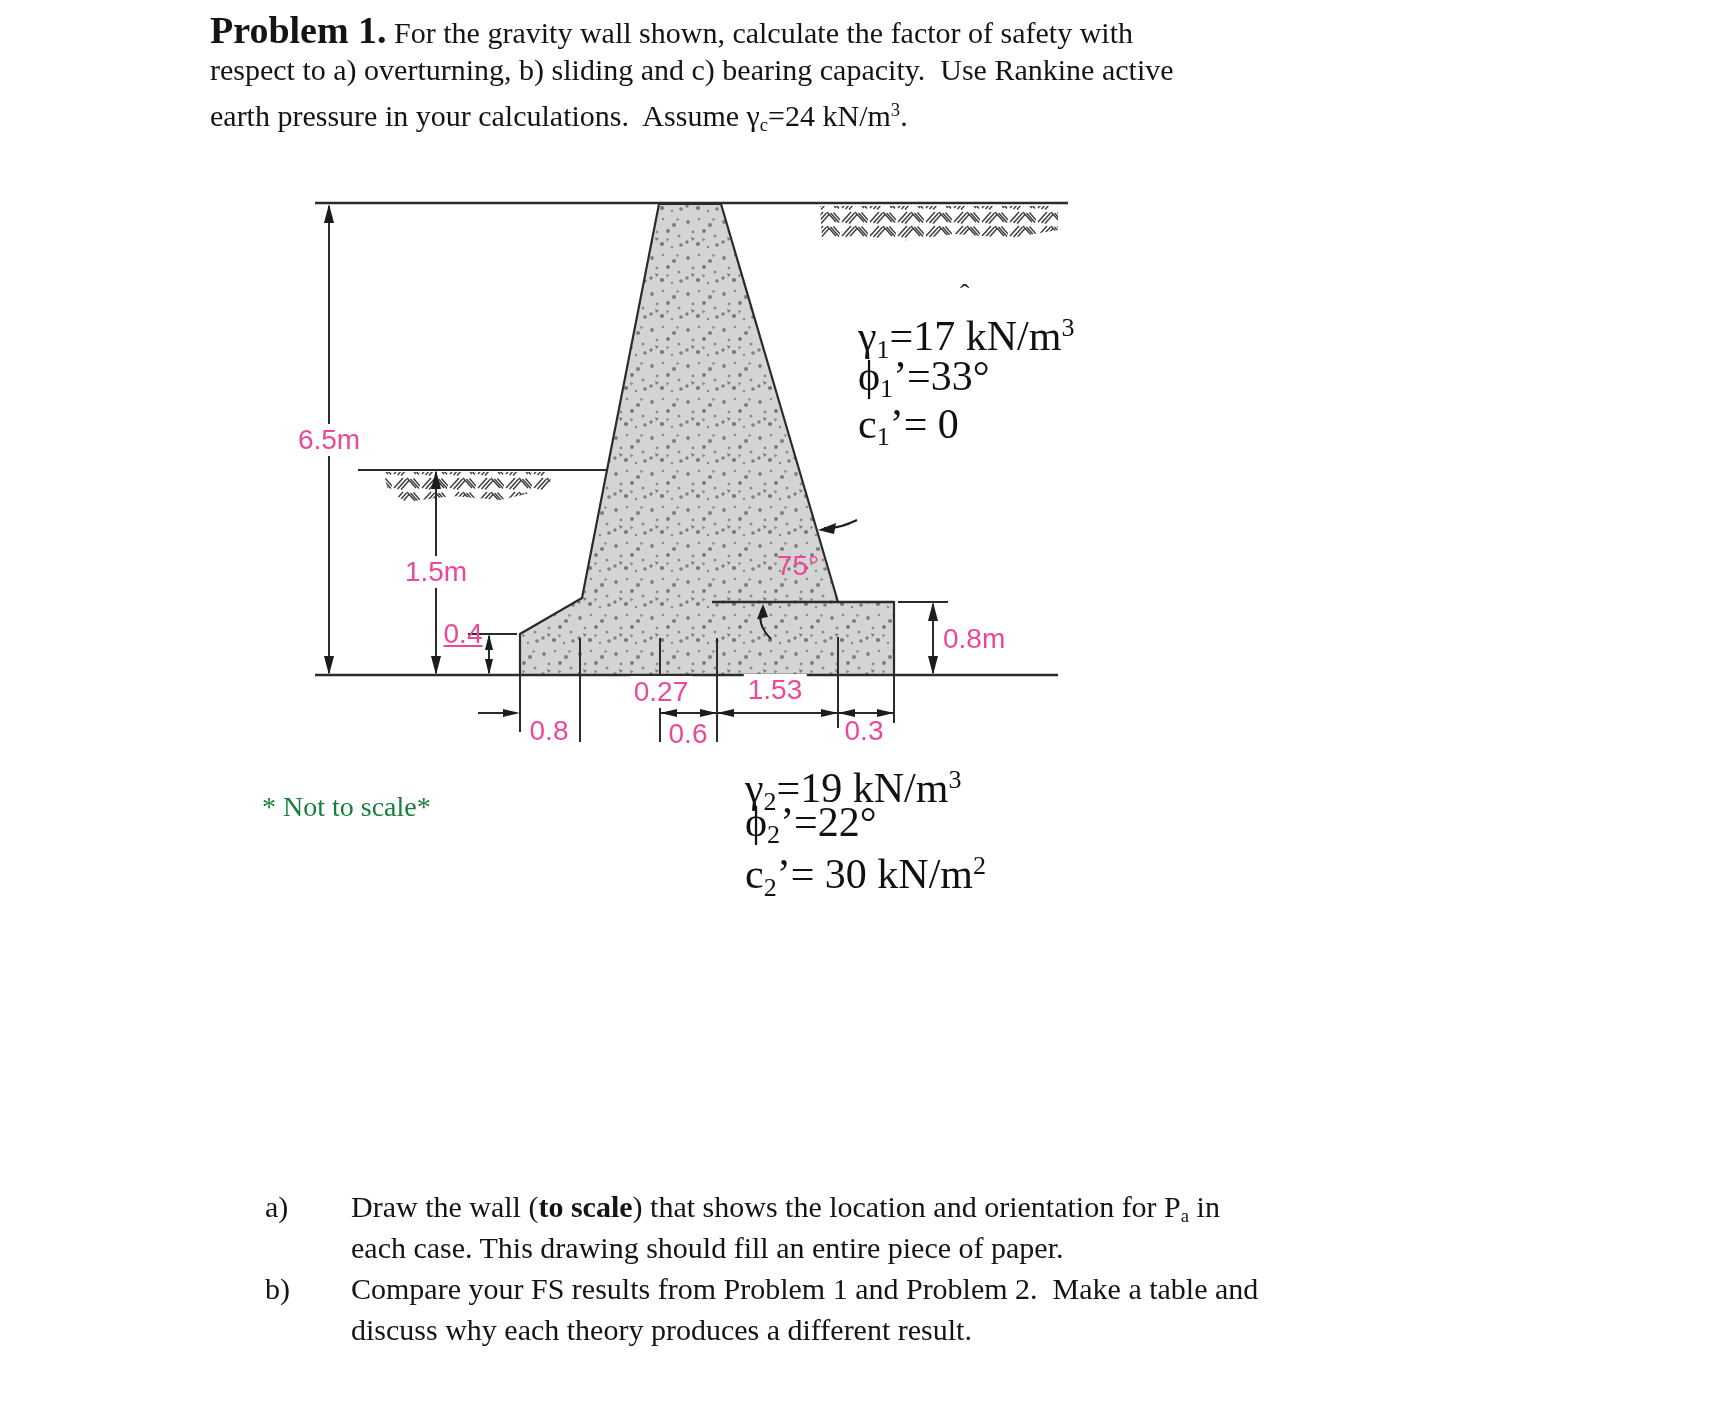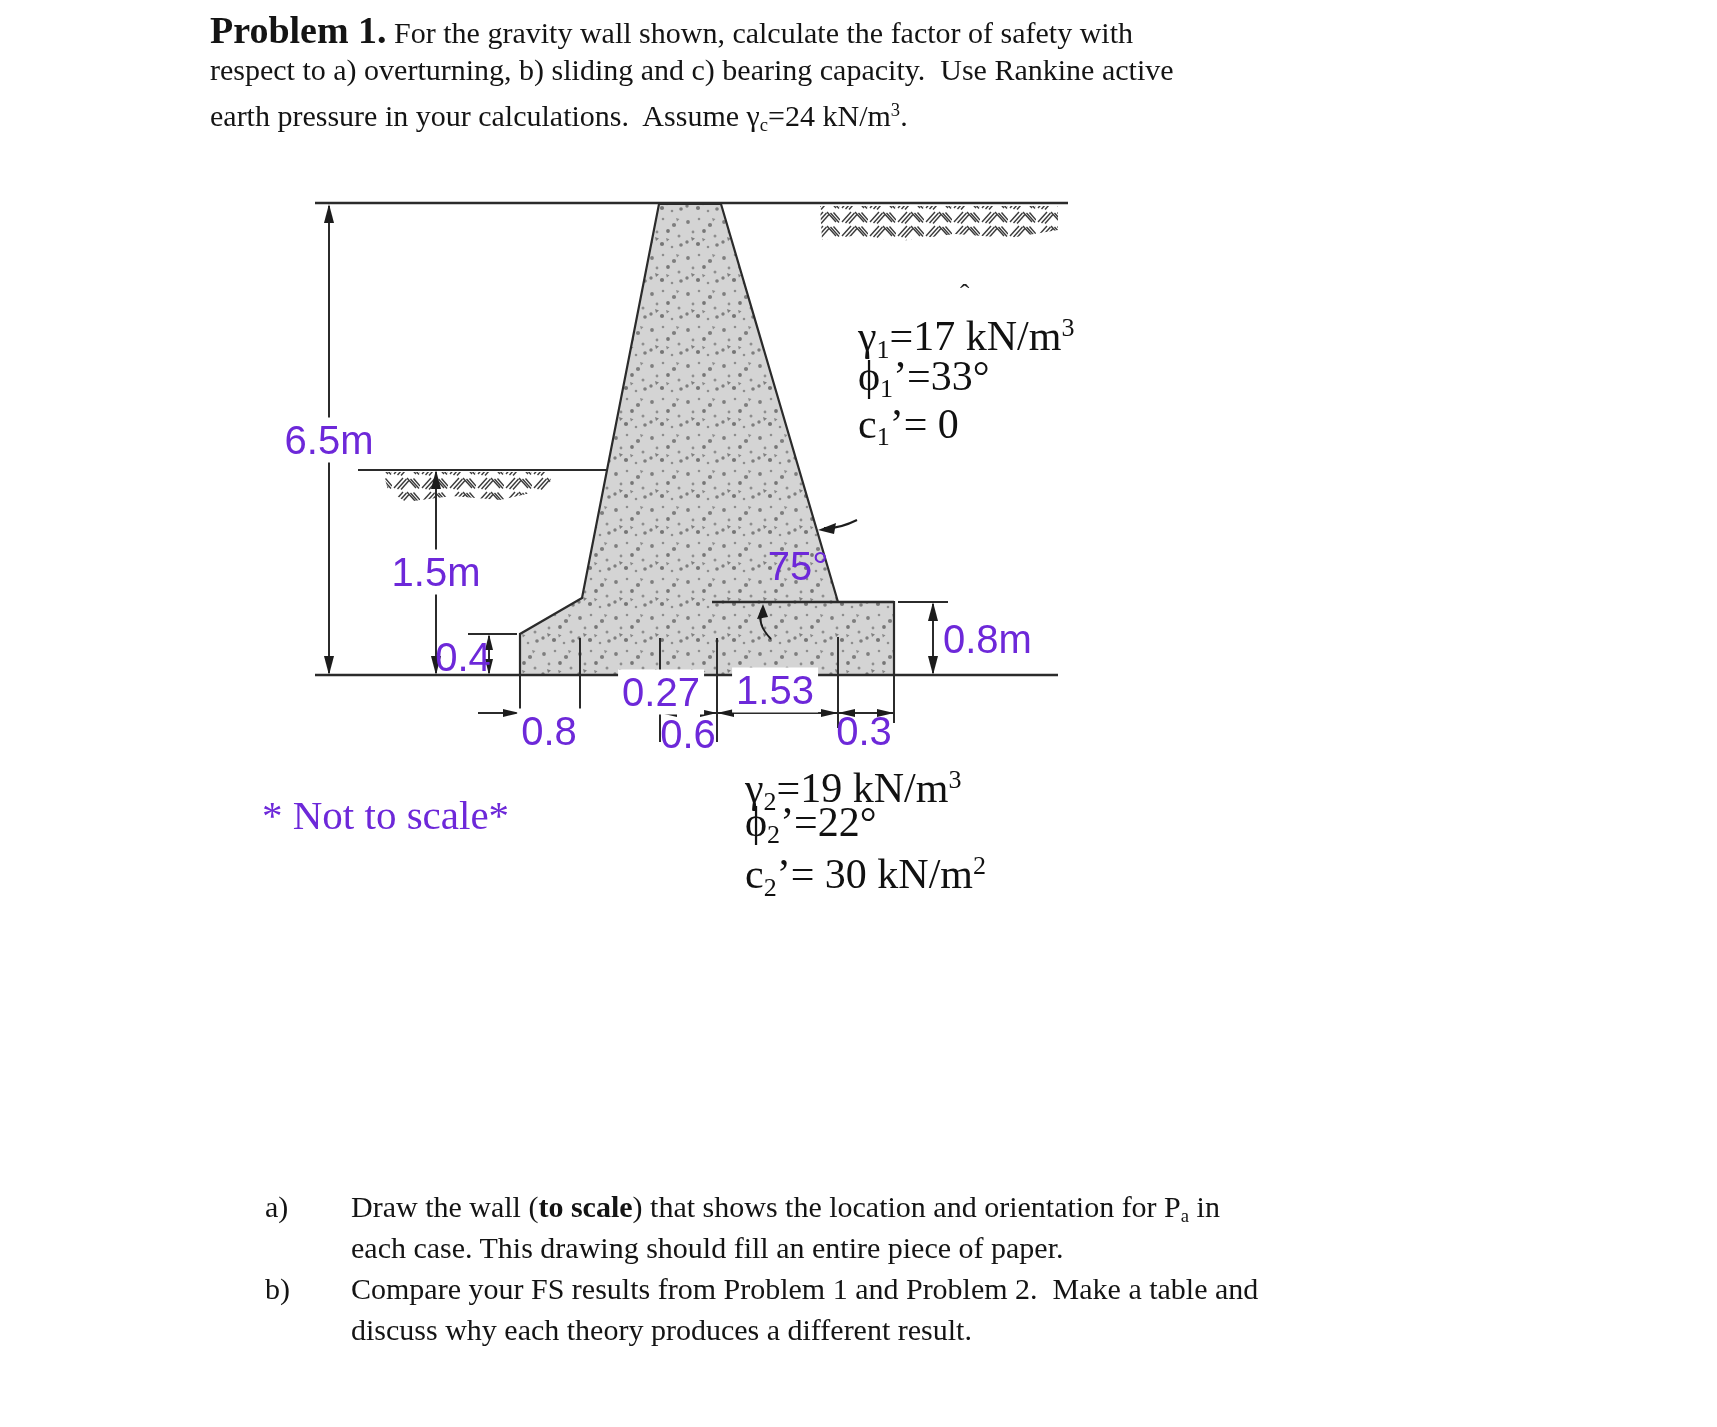--- a/index.html
+++ b/index.html
@@ -26,36 +26,36 @@
   .seg-b{font-weight:bold;font-size:38px;}
   .seg-bb{font-weight:bold;}
   .seg-sub{font-size:0.62em;vertical-align:-0.28em;}
   .seg-sup{font-size:0.62em;vertical-align:0.55em;}
   
   #figure{position:absolute;left:250px;top:150px;width:900px;height:760px;}
   #figure svg{position:absolute;left:0;top:0;}
   .figlab{
     position:absolute;
     font-family:"Liberation Sans", sans-serif;
-    font-size:40px;color:#6d28d9;white-space:pre;
+    font-size:28px;color:#ec4899;white-space:pre;
   }
   .ctr{transform:translate(-50%,-50%);}
   .wbg{background:#ffffff;padding:0 4px;}
   .soil{
     position:absolute;
     font-family:"Liberation Serif", serif;
     font-size:42px;color:#111;
   }
   .soil .line{white-space:pre;}
   #soil1 .line{line-height:48px;height:48px;}
   #soil2 .line{line-height:43px;height:43px;}
   #caret-artifact{position:absolute;font-size:28px;color:#222;font-family:"Liberation Serif",serif;}
   #not-to-scale{
     position:absolute;left:262px;top:791px;
-    font-size:41px;font-family:"Liberation Serif", serif;color:#6d28d9;white-space:pre;
+    font-size:28px;font-family:"Liberation Serif", serif;color:#15803d;white-space:pre;
   }
 </style>
 </head>
 <body>
 
 <div class="page">
 
   <div id="p1" class="para">
       <div class="line"><span class="seg-b">Problem 1.</span><span class="seg-t"> For the gravity wall shown, calculate the factor of safety with</span></div>
       <div class="line"><span class="seg-t">respect to a) overturning, b) sliding and c) bearing capacity.  Use Rankine active</span></div>
@@ -157,21 +157,21 @@
       </g>
 
       <g>
         <path d="M771 639 Q756 624 762 609" fill="none" stroke="#1c1c1c" stroke-width="2"></path>
         <polygon points="763,604 757,619 768,617" fill="#1c1c1c"></polygon>
       </g>
     </svg>
 
     <div class="figlab ctr wbg" style="left:79px;top:290px;">6.5m</div>
     <div class="figlab ctr wbg" style="left:186px;top:422px;">1.5m</div>
-    <div class="figlab ctr" style="left:213px;top:507px;">0.4</div>
+    <div class="figlab ctr" style="left:213px;top:484px;text-decoration:underline;">0.4</div>
     <div class="figlab ctr" style="left:548px;top:416px;">75°</div>
     <div class="figlab" style="left:693px;top:489px;transform:translateY(-50%);">0.8m</div>
     <div class="figlab ctr wbg" style="left:299px;top:581px;">0.8</div>
     <div class="figlab ctr wbg" style="left:371px;top:542px;margin-left:40px;">0.27</div>
     <div class="figlab ctr" style="left:438px;top:584px;">0.6</div>
     <div class="figlab ctr wbg" style="left:525px;top:540px;">1.53</div>
     <div class="figlab ctr" style="left:614px;top:581px;">0.3</div>
 
     <div id="soil1" class="soil" style="left:608px;top:154px;">
         <div class="line"><span class="seg-t">γ</span><span class="seg-sub">1</span><span class="seg-t">=17 kN/m</span><span class="seg-sup">3</span></div>

